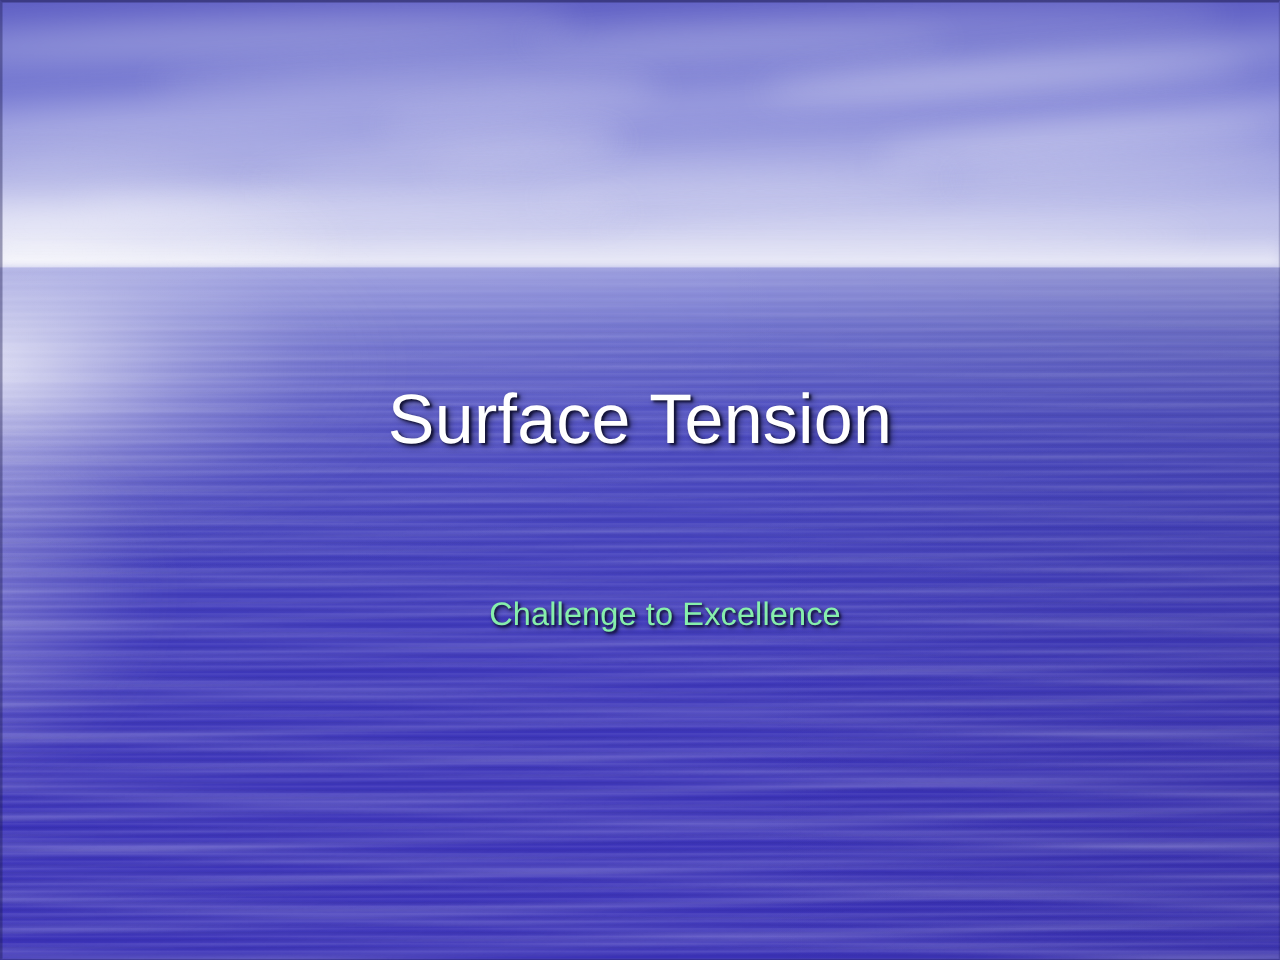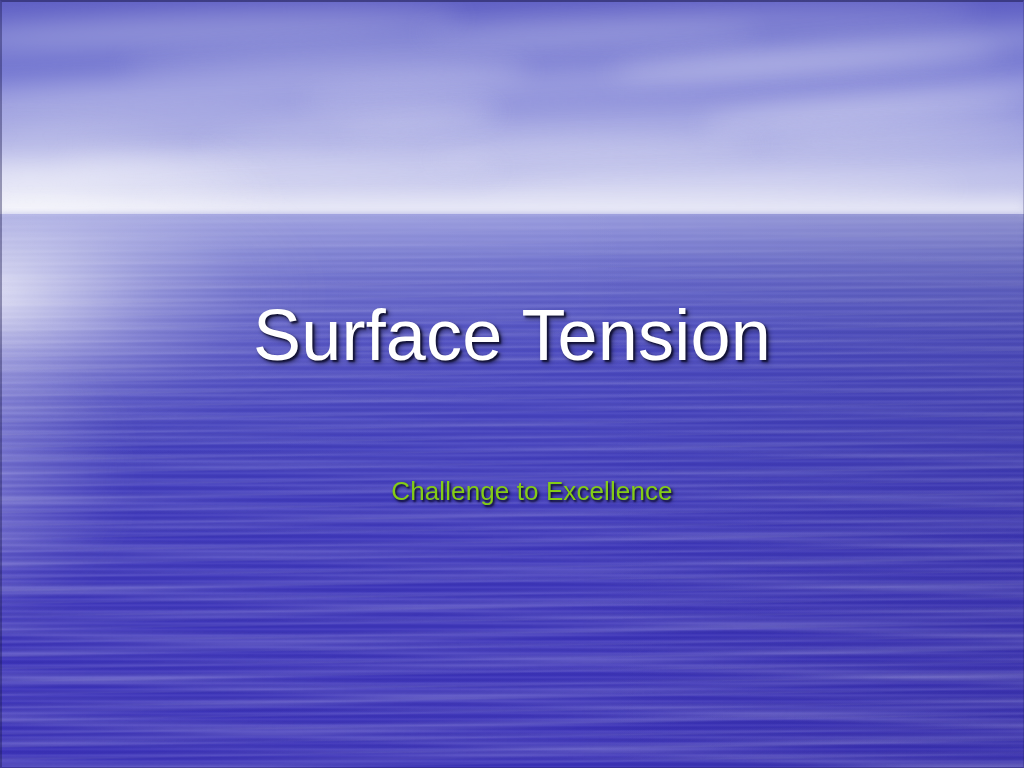--- a/index.html
+++ b/index.html
@@ -222,37 +222,37 @@
     left: 0; top: 0;
     width: 1024px; height: 768px;
   }
   .title {
     position: absolute;
     left: 0;
     top: 303px;
     width: 1024px;
     text-align: center;
     color: #FFFFFF;
-    font-size: 72px;
+    font-size: 56px;
     font-weight: normal;
     line-height: 64px;
     letter-spacing: 0.2px;
     text-shadow: 2px 2px 2px rgba(10,10,40,0.85),
                  3px 3px 5px rgba(0,0,0,0.45);
     white-space: nowrap;
   }
   .subtitle-block {
     position: absolute;
     left: 0;
     top: 474px;
     width: 1024px;
     text-align: center;
   }
   .subtitle-line {
-    color: #84cc16;
+    color: #86efac;
     font-size: 26px;
     font-weight: normal;
     line-height: 34px;
     letter-spacing: 0.1px;
     text-shadow: 1.5px 1.5px 2px rgba(10,10,40,0.85),
                  2px 2px 4px rgba(0,0,0,0.40);
     white-space: nowrap;
     margin-left: 40px;
   }
   .subtitle-gap { height: 40px; }

